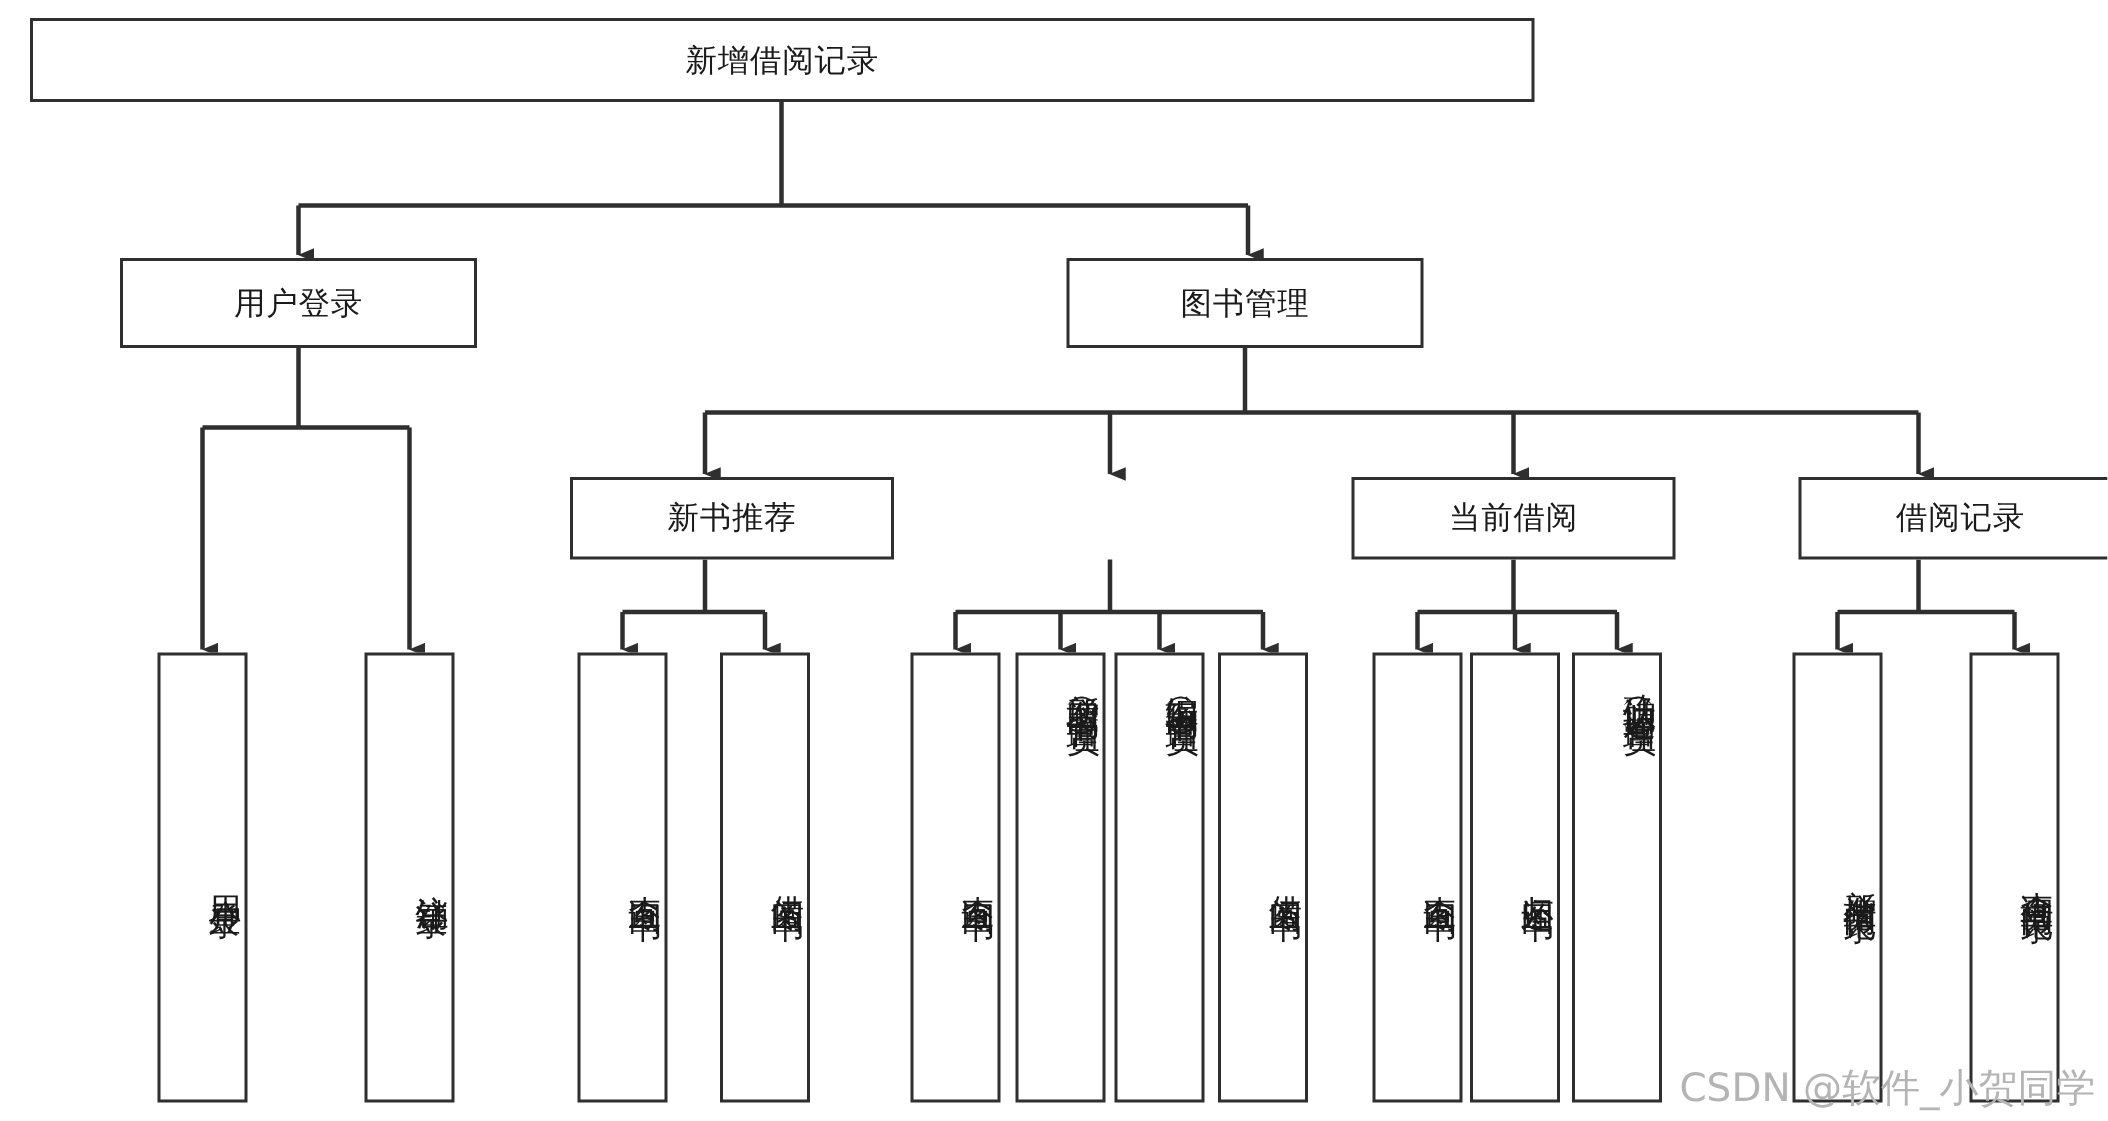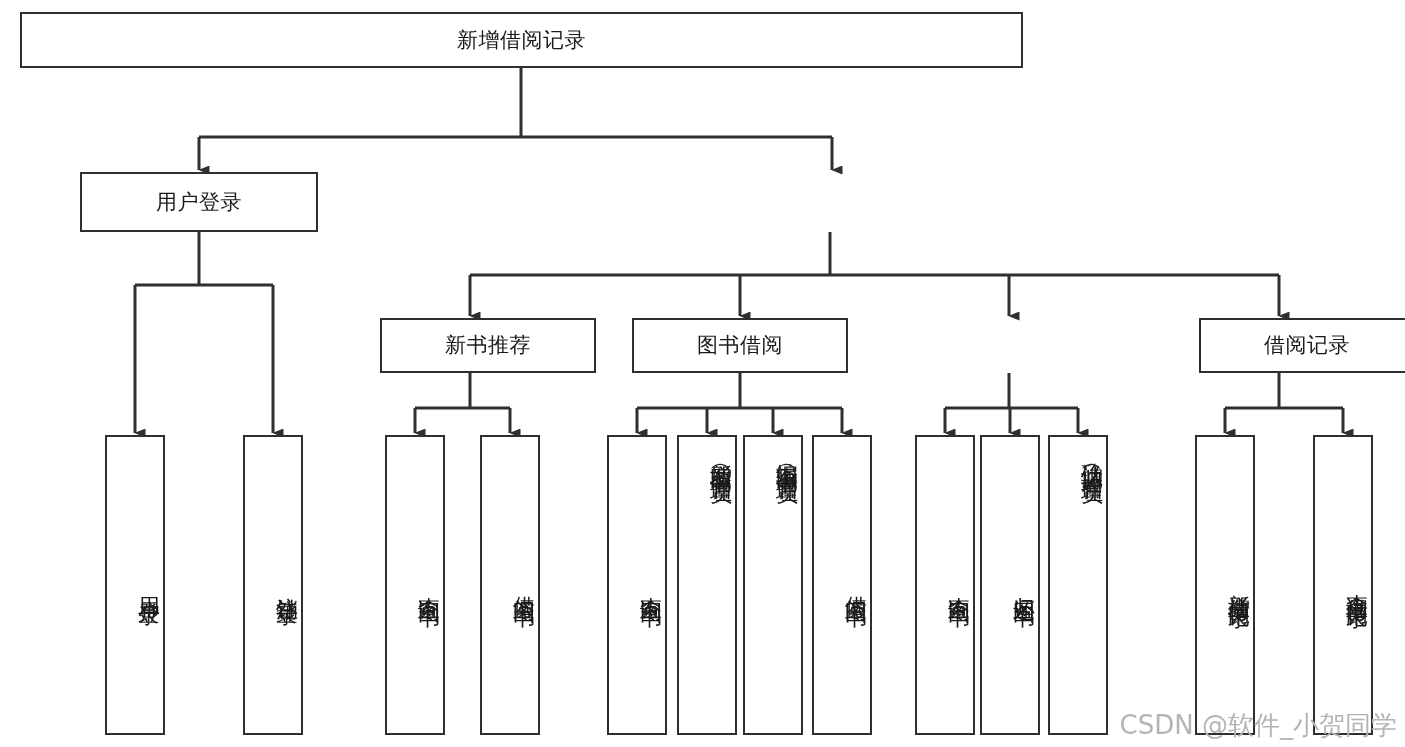--- a/index.html
+++ b/index.html
@@ -131,26 +131,29 @@
     </g>
   </svg>
 
   <div class="node horizontal" style="left:20px; top:12px; width:1003px; height:56px;">
     <span class="label">新增借阅记录</span>
   </div>
 
   <div class="node horizontal" style="left:80px; top:172px; width:238px; height:60px;">
     <span class="label">用户登录</span>
   </div>
+  <div class="node horizontal" style="left:711px; top:172px; width:238px; height:60px;">
+    <span class="label">图书管理</span>
+  </div>
 
   <div class="node horizontal" style="left:380px; top:318px; width:216px; height:55px;">
     <span class="label">新书推荐</span>
   </div>
-  <div class="node horizontal" style="left:632px; top:318px; width:216px; height:55px;">
-    <span class="label">图书借阅</span>
+  <div class="node horizontal" style="left:901px; top:318px; width:216px; height:55px;">
+    <span class="label">当前借阅</span>
   </div>
   <div class="node horizontal" style="left:1171px; top:318px; width:216px; height:55px;margin-left:28px;">
     <span class="label">借阅记录</span>
   </div>
 
   <div class="node vertical centered" style="left:105px; top:435px; width:60px; height:300px;">
     <span class="label">用户登录</span>
   </div>
   <div class="node vertical centered" style="left:243px; top:435px; width:60px; height:300px;">
     <span class="label">注销登录</span>

